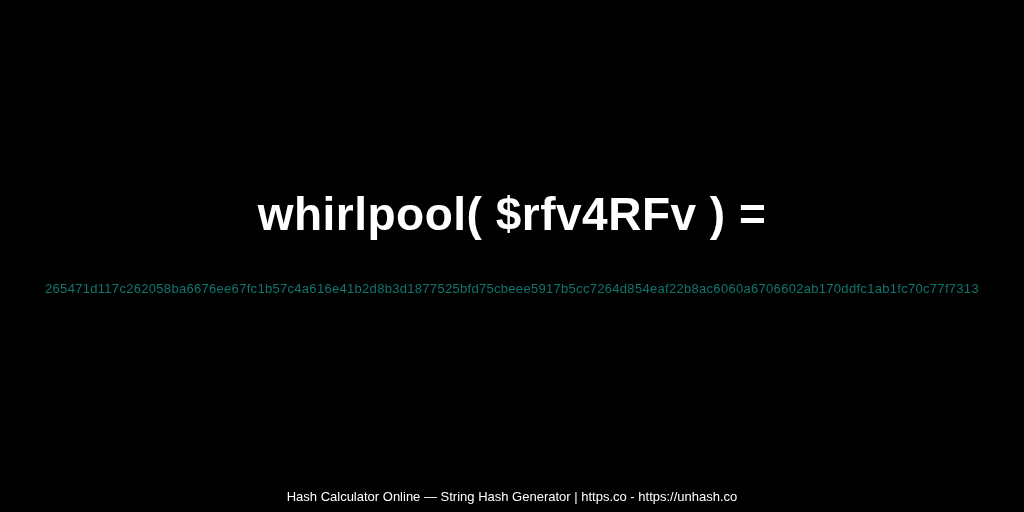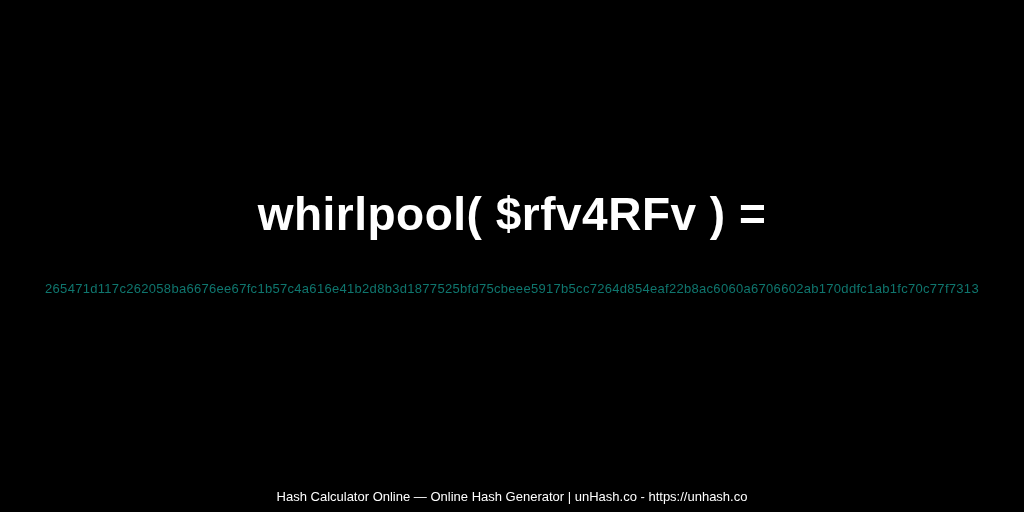--- a/index.html
+++ b/index.html
@@ -55,13 +55,13 @@
     }
   </style>
 </head>
 <body>
 
 <div class="main-content">
   <div class="hash-expression">whirlpool( $rfv4RFv ) =</div>
   <div class="hash-output">265471d117c262058ba6676ee67fc1b57c4a616e41b2d8b3d1877525bfd75cbeee5917b5cc7264d854eaf22b8ac6060a6706602ab170ddfc1ab1fc70c77f7313</div>
 </div>
 
-<div class="footer">Hash Calculator Online — Online Hash Generator | unHash.co - https://unhash.co</div>
+<div class="footer">Hash Calculator Online — String Hash Generator | https.co - https://unhash.co</div>
 
 </body></html>

